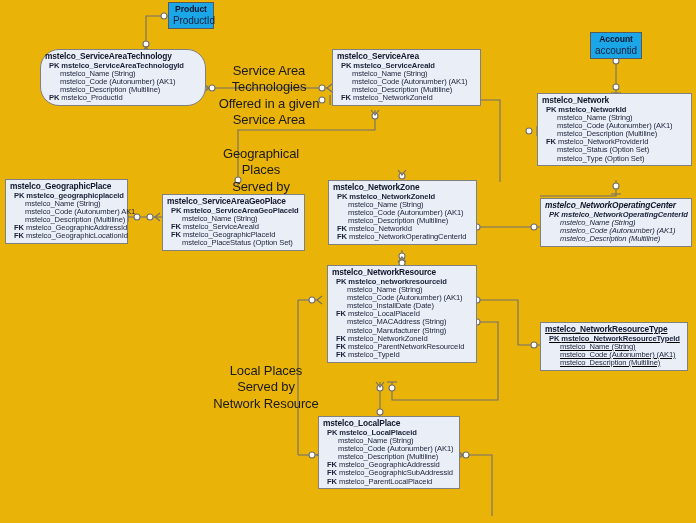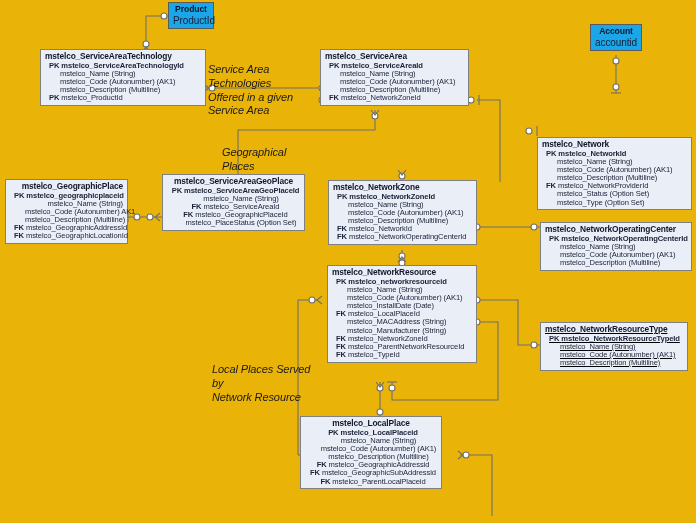--- a/index.html
+++ b/index.html
@@ -76,28 +76,27 @@
   }
   .cbox .c-sub {
     font-size: 10px;
     color: #15203a;
     white-space: nowrap;
     letter-spacing: -0.1px;
     padding-top: 0.5px;
   }
   .rel-label {
     position: absolute;
-    font-size: 11px;
+    font-size: 13px;
     color: #1a1a1a;
-    text-align: left;
+    text-align: center;
     line-height: 1.25;
     letter-spacing: -0.1px;
     z-index: 4;
     white-space: pre-line;
-    font-style: italic;
   }
 </style>
 </head>
 <body>
 
 <div id="canvas">
 
   <svg id="wires" viewBox="0 0 696 523" xmlns="http://www.w3.org/2000/svg">
     <g stroke="#6f6f6f" stroke-width="1.1" fill="none" shape-rendering="geometricPrecision">
 
@@ -218,84 +217,84 @@
       <circle cx="466" cy="455" r="3"></circle>
       <path d="M458 451 L463 455 L458 459" fill="none"></path>
     </g>
   </svg>
 
   <div class="cbox" style="left:168px; top:2px; width:46px;">
     <div class="c-title">Product</div>
     <div class="c-sub">ProductId</div>
   </div>
 
-  <div class="cbox" style="left:590px; top:24px; width:52px;">
+  <div class="cbox" style="left:590px; top:32px; width:52px;">
     <div class="c-title">Account</div>
     <div class="c-sub">accountid</div>
   </div>
 
-  <div class="entity" style="left:40px; top:49px; width:166px;">
+  <div class="entity" style="left:40px; top:49px; width:166px;border-radius:19px;">
     <div class="ent-title">mstelco_ServiceAreaTechnology</div>
     <div class="attr pk"><span class="key">PK </span><span class="key">mstelco_ServiceAreaTechnologyId</span></div>
     <div class="attr plain">mstelco_Name (String)</div>
     <div class="attr plain">mstelco_Code (Autonumber) (AK1)</div>
     <div class="attr plain">mstelco_Description (Multiline)</div>
     <div class="attr pk"><span class="key">PK </span><span>mstelco_ProductId</span></div>
   </div>
 
-  <div class="entity" style="left:320px; top:49px; width:149px;">
+  <div class="entity" style="left:332px; top:49px; width:149px;">
     <div class="ent-title">mstelco_ServiceArea</div>
     <div class="attr pk"><span class="key">PK </span><span class="key">mstelco_ServiceAreaId</span></div>
     <div class="attr plain">mstelco_Name (String)</div>
     <div class="attr plain">mstelco_Code (Autonumber) (AK1)</div>
     <div class="attr plain">mstelco_Description (Multiline)</div>
     <div class="attr fk"><span class="key">FK </span><span>mstelco_NetworkZoneId</span></div>
   </div>
 
-  <div class="entity" style="left:537px; top:93px; width:155px;margin-top:44px;">
+  <div class="entity" style="left:537px; top:93px; width:155px;">
     <div class="ent-title">mstelco_Network</div>
     <div class="attr pk"><span class="key">PK </span><span class="key">mstelco_NetworkId</span></div>
     <div class="attr plain">mstelco_Name (String)</div>
     <div class="attr plain">mstelco_Code (Autonumber) (AK1)</div>
     <div class="attr plain">mstelco_Description (Multiline)</div>
     <div class="attr fk"><span class="key">FK </span><span>mstelco_NetworkProviderId</span></div>
     <div class="attr plain">mstelco_Status (Option Set)</div>
     <div class="attr plain">mstelco_Type (Option Set)</div>
   </div>
 
-  <div class="entity" style="left:5px; top:179px; width:123px;text-align:right;">
+  <div class="entity" style="left:5px; top:179px; width:123px;">
     <div class="ent-title">mstelco_GeographicPlace</div>
     <div class="attr pk"><span class="key">PK </span><span class="key">mstelco_geographicplaceid</span></div>
     <div class="attr plain">mstelco_Name (String)</div>
     <div class="attr plain">mstelco_Code (Autonumber) AK1</div>
     <div class="attr plain">mstelco_Description (Multiline)</div>
     <div class="attr fk"><span class="key">FK </span><span>mstelco_GeographicAddressId</span></div>
     <div class="attr fk"><span class="key">FK </span><span>mstelco_GeographicLocationId</span></div>
   </div>
 
-  <div class="entity" style="left:162px; top:174px; width:143px;text-align:center;">
+  <div class="entity" style="left:162px; top:194px; width:143px;">
     <div class="ent-title">mstelco_ServiceAreaGeoPlace</div>
     <div class="attr pk"><span class="key">PK </span><span class="key">mstelco_ServiceAreaGeoPlaceId</span></div>
     <div class="attr plain">mstelco_Name (String)</div>
     <div class="attr fk"><span class="key">FK </span><span>mstelco_ServiceAreaId</span></div>
     <div class="attr fk"><span class="key">FK </span><span>mstelco_GeographicPlaceId</span></div>
     <div class="attr plain">mstelco_PlaceStatus (Option Set)</div>
   </div>
 
   <div class="entity" style="left:328px; top:180px; width:149px;">
     <div class="ent-title">mstelco_NetworkZone</div>
     <div class="attr pk"><span class="key">PK </span><span class="key">mstelco_NetworkZoneId</span></div>
     <div class="attr plain">mstelco_Name (String)</div>
     <div class="attr plain">mstelco_Code (Autonumber) (AK1)</div>
     <div class="attr plain">mstelco_Description (Multiline)</div>
     <div class="attr fk"><span class="key">FK </span><span>mstelco_NetworkId</span></div>
     <div class="attr fk"><span class="key">FK </span><span>mstelco_NetworkOperatingCenterId</span></div>
   </div>
 
-  <div class="entity" style="left:540px; top:222px; width:152px;">
+  <div class="entity" style="left:540px; top:198px; width:152px;font-style:italic;">
     <div class="ent-title">mstelco_NetworkOperatingCenter</div>
     <div class="attr pk"><span class="key">PK </span><span class="key">mstelco_NetworkOperatingCenterId</span></div>
     <div class="attr plain">mstelco_Name (String)</div>
     <div class="attr plain">mstelco_Code (Autonumber) (AK1)</div>
     <div class="attr plain">mstelco_Description (Multiline)</div>
   </div>
 
   <div class="entity" style="left:327px; top:265px; width:150px;">
     <div class="ent-title">mstelco_NetworkResource</div>
     <div class="attr pk"><span class="key">PK </span><span class="key">mstelco_networkresourceid</span></div>
@@ -311,21 +310,21 @@
   </div>
 
   <div class="entity" style="left:540px; top:322px; width:148px;text-decoration:underline;">
     <div class="ent-title">mstelco_NetworkResourceType</div>
     <div class="attr pk"><span class="key">PK </span><span class="key">mstelco_NetworkResourceTypeId</span></div>
     <div class="attr plain">mstelco_Name (String)</div>
     <div class="attr plain">mstelco_Code (Autonumber) (AK1)</div>
     <div class="attr plain">mstelco_Description (Multiline)</div>
   </div>
 
-  <div class="entity" style="left:300px; top:416px; width:142px;text-align:center;">
+  <div class="entity" style="left:318px; top:416px; width:142px;">
     <div class="ent-title">mstelco_LocalPlace</div>
     <div class="attr pk"><span class="key">PK </span><span class="key">mstelco_LocalPlaceid</span></div>
     <div class="attr plain">mstelco_Name (String)</div>
     <div class="attr plain">mstelco_Code (Autonumber) (AK1)</div>
     <div class="attr plain">mstelco_Description (Multiline)</div>
     <div class="attr fk"><span class="key">FK </span><span>mstelco_GeographicAddressid</span></div>
     <div class="attr fk"><span class="key">FK </span><span>mstelco_GeographicSubAddressid</span></div>
     <div class="attr fk"><span class="key">FK </span><span>mstelco_ParentLocalPlaceid</span></div>
   </div>
 

